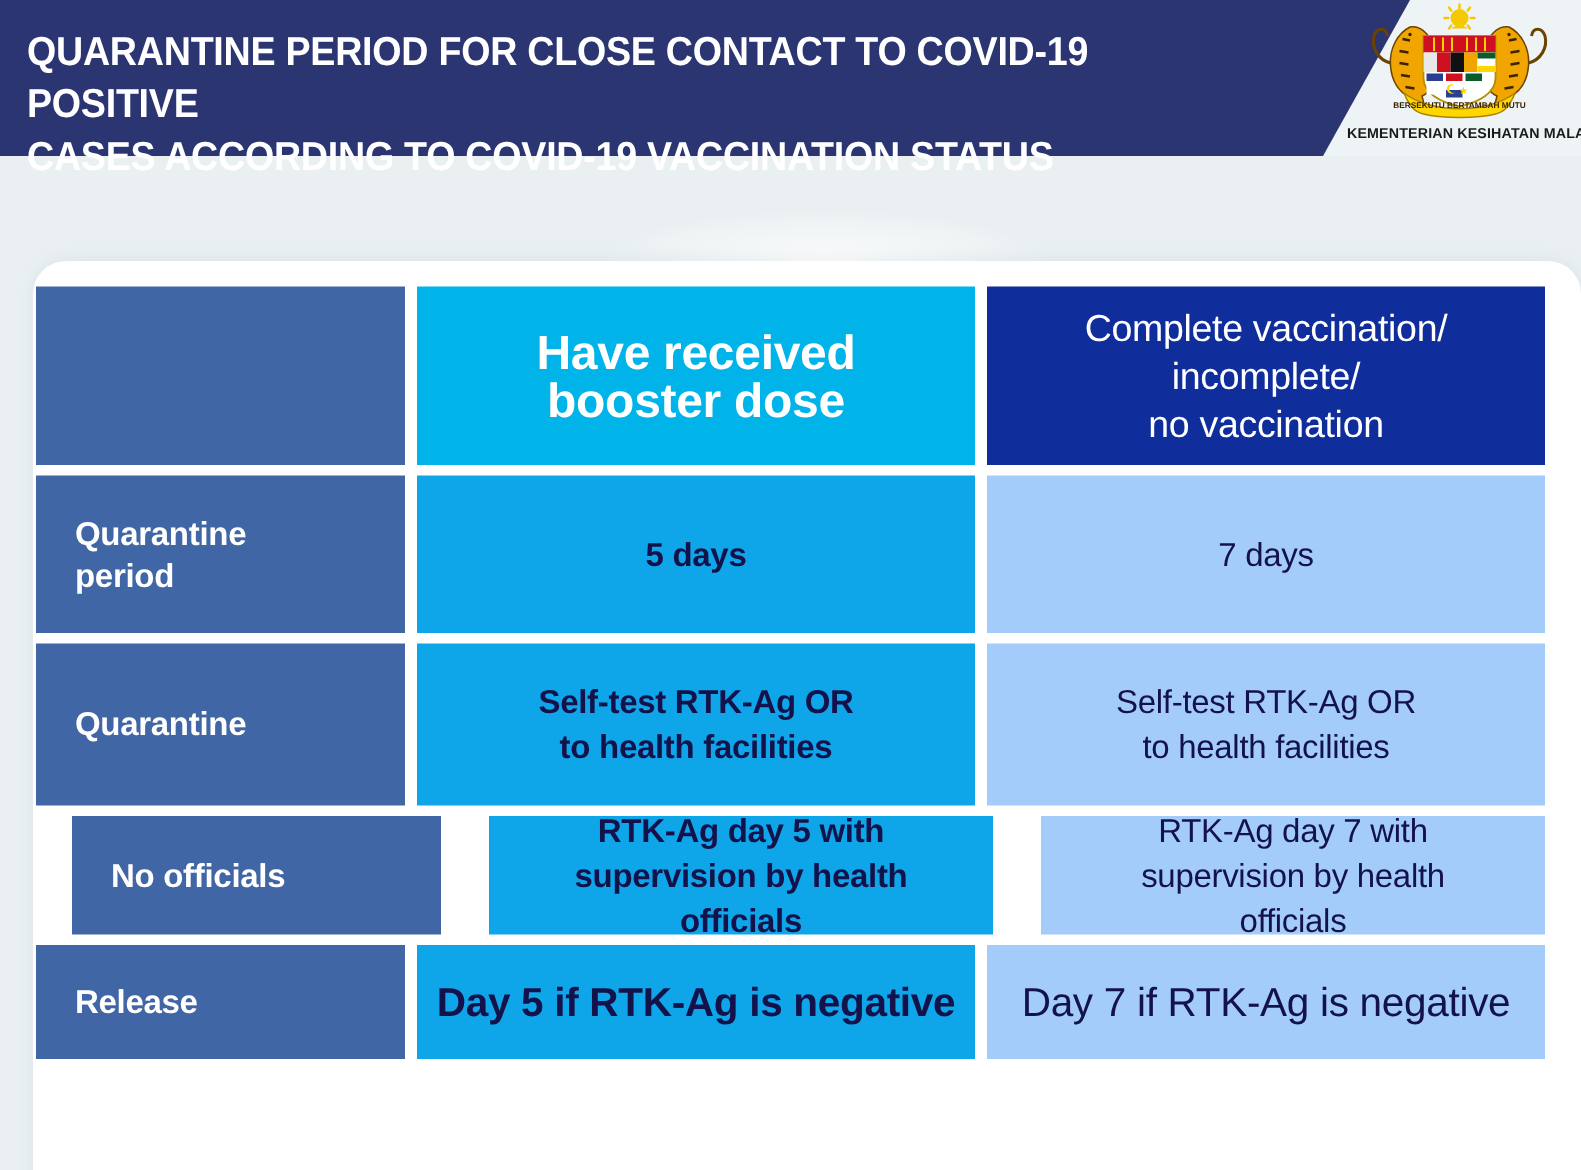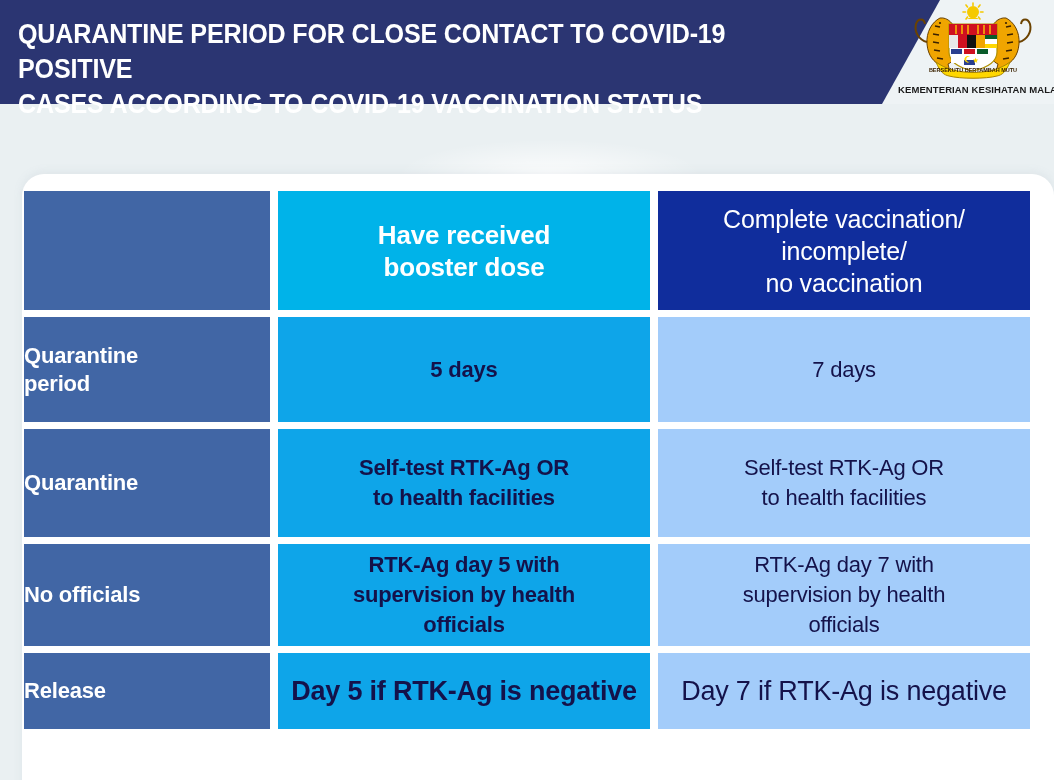--- a/index.html
+++ b/index.html
@@ -128,20 +128,21 @@
     text-align: center;
     white-space: pre-line;
   }
   .cell-label {
     width: 246px;
     flex: 0 0 246px;
     background: #4166a5;
     color: #ffffff;
     justify-content: flex-start;
     text-align: left;
+    padding-left: 26px;
     font-size: 22px;
     font-weight: bold;
     line-height: 28px;
     letter-spacing: -0.2px;
   }
   .cell-col2 {
     flex: 1 1 0;
     background: #0ea5e9;
     color: #14124a;
     font-size: 22px;
@@ -158,34 +159,34 @@
     line-height: 30px;
     letter-spacing: -0.2px;
   }
   
   .header-row .cell-label {
     background: #4166a5;
   }
   .header-row .cell-col2 {
     background: #00b3e9;
     color: #ffffff;
-    font-size: 26px;
+    font-size: 32px;
     line-height: 32px;
   }
   .header-row .cell-col3 {
     background: #102d9c;
     color: #ffffff;
     font-size: 25px;
     line-height: 32px;
   }
   
   .row-header .cell { height: 119px; }
   .row-quarantine .cell { height: 105px; }
   .row-symptomatic .cell { height: 108px; }
-  .row-nosymptoms .cell { height: 102px; }
+  .row-nosymptoms .cell { height: 79px; margin-left: 24px; }
   .row-release .cell { height: 76px; }
 
   .row-release .cell-col2,
   .row-release .cell-col3 { font-size: 27px; }
 </style>
 </head>
 <body>
 
 <div id="card-glow"></div>
 

